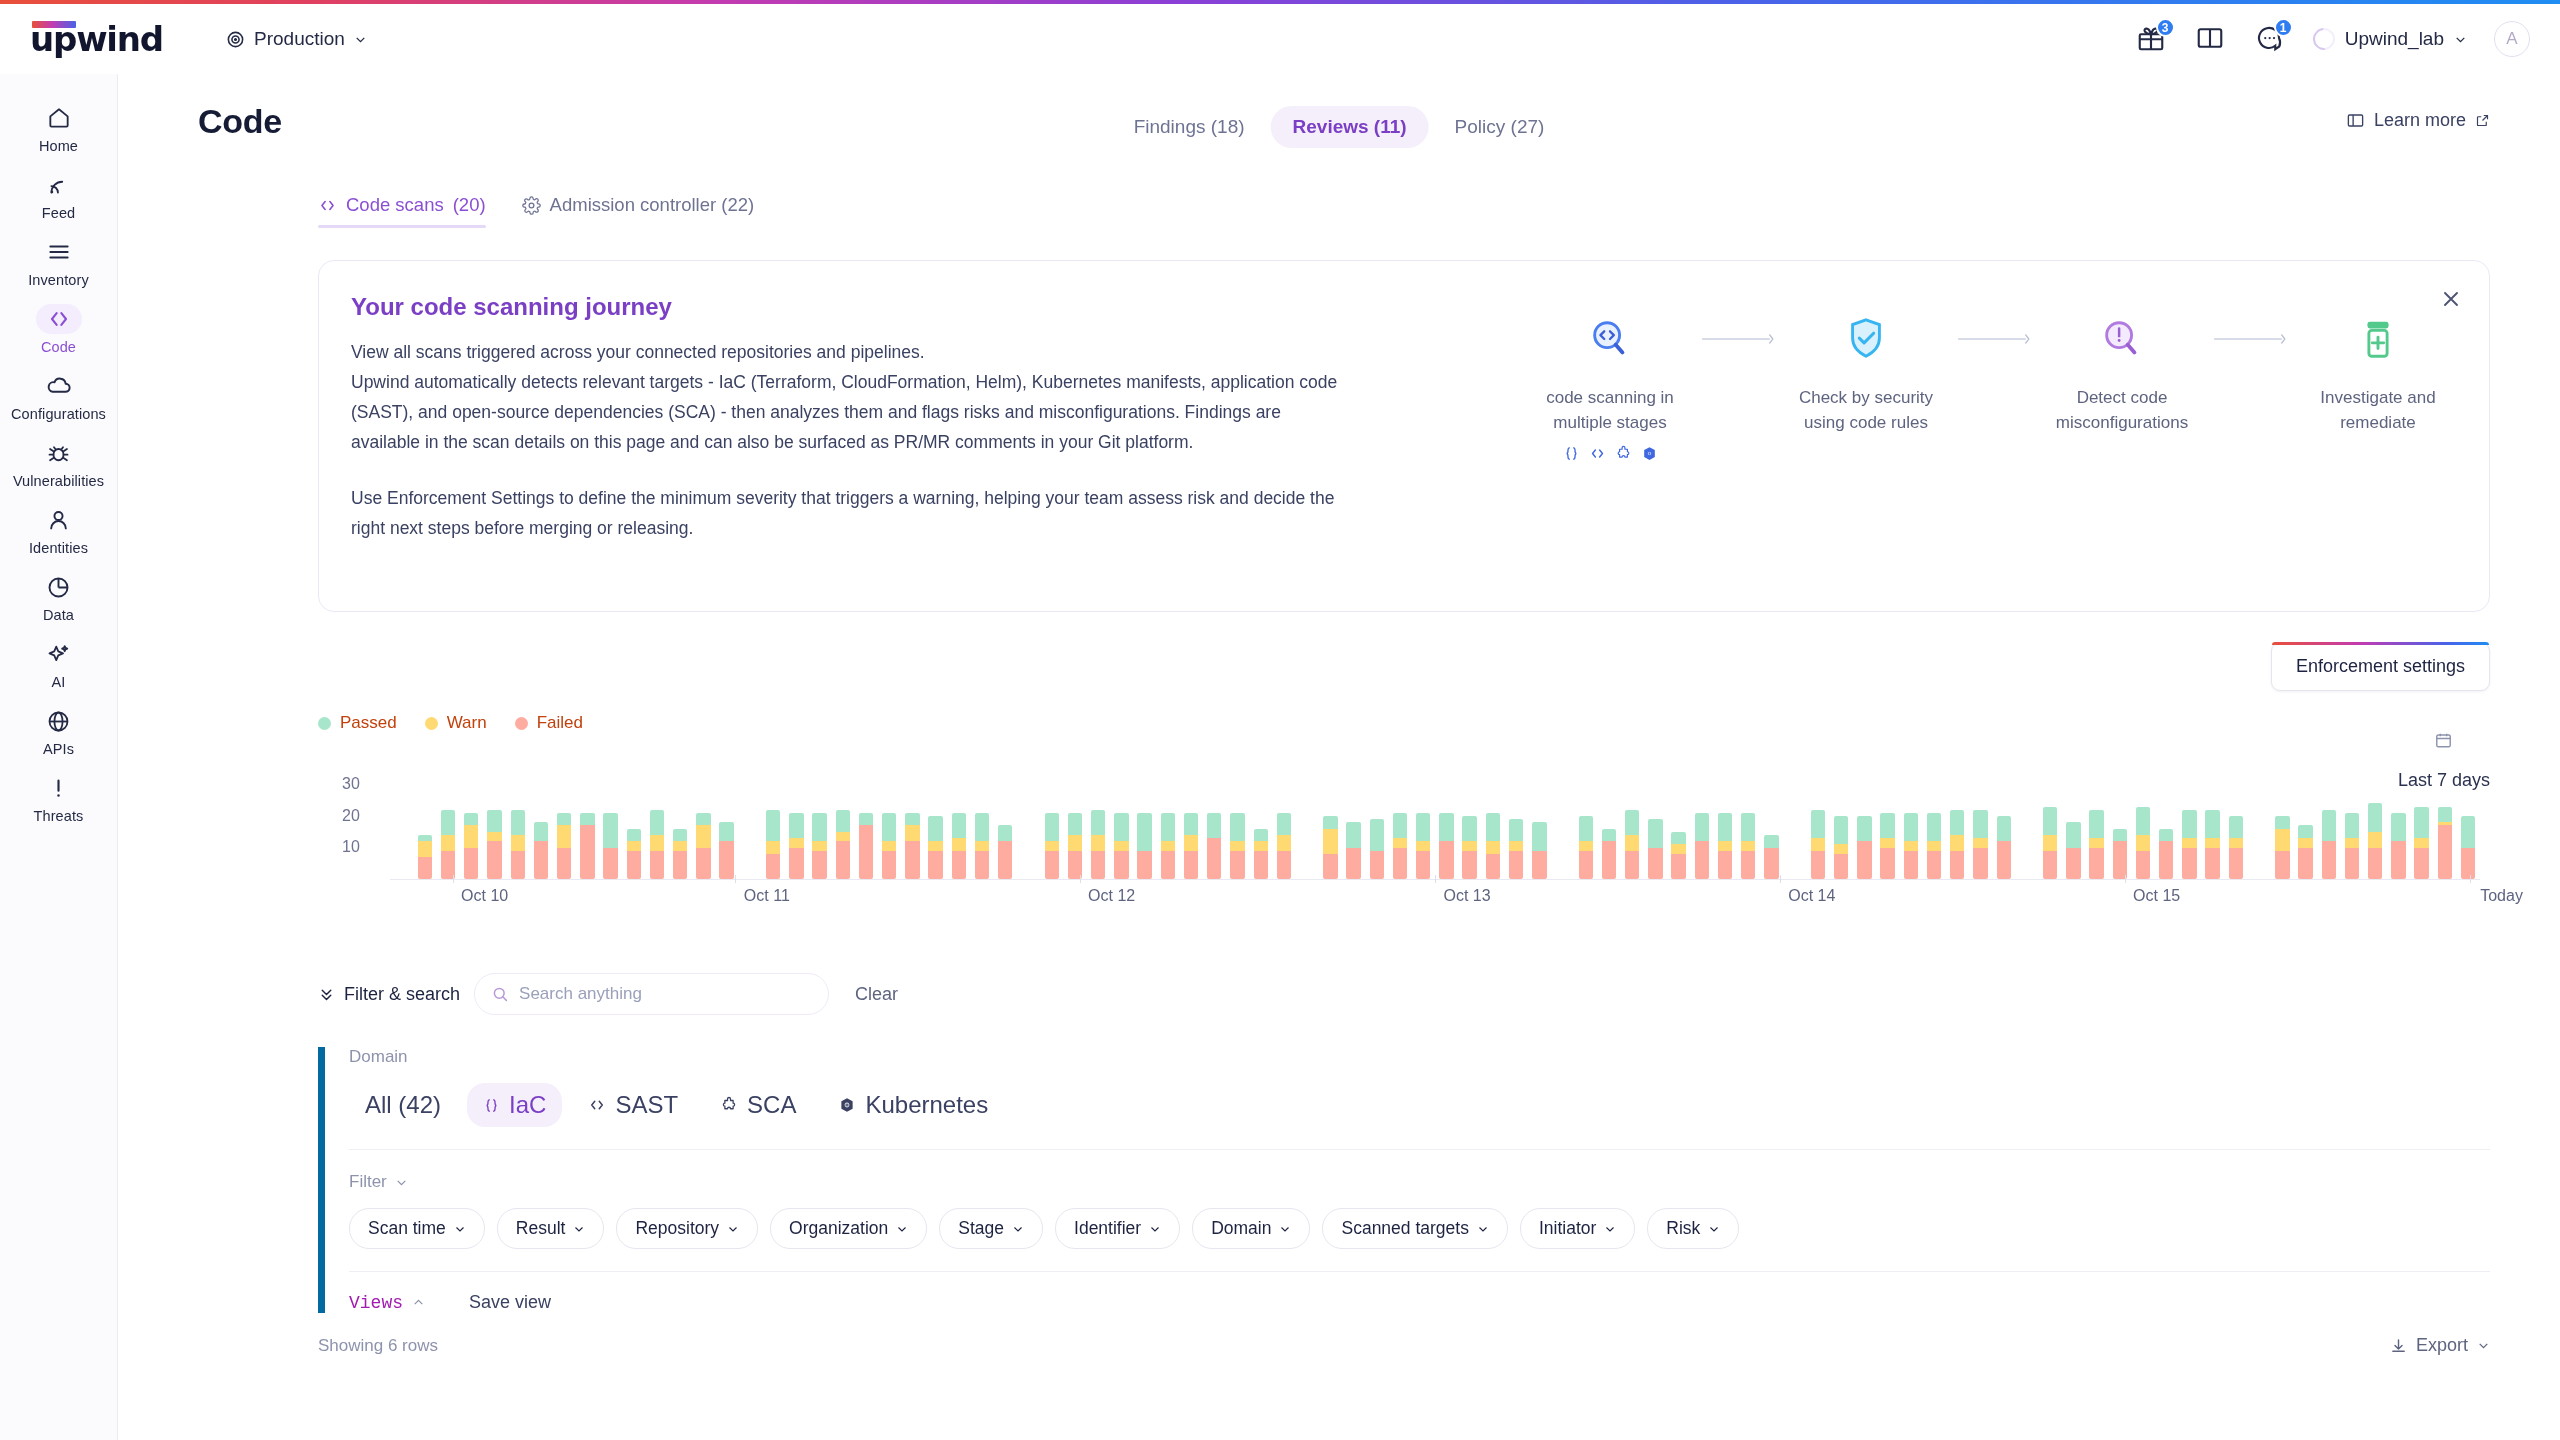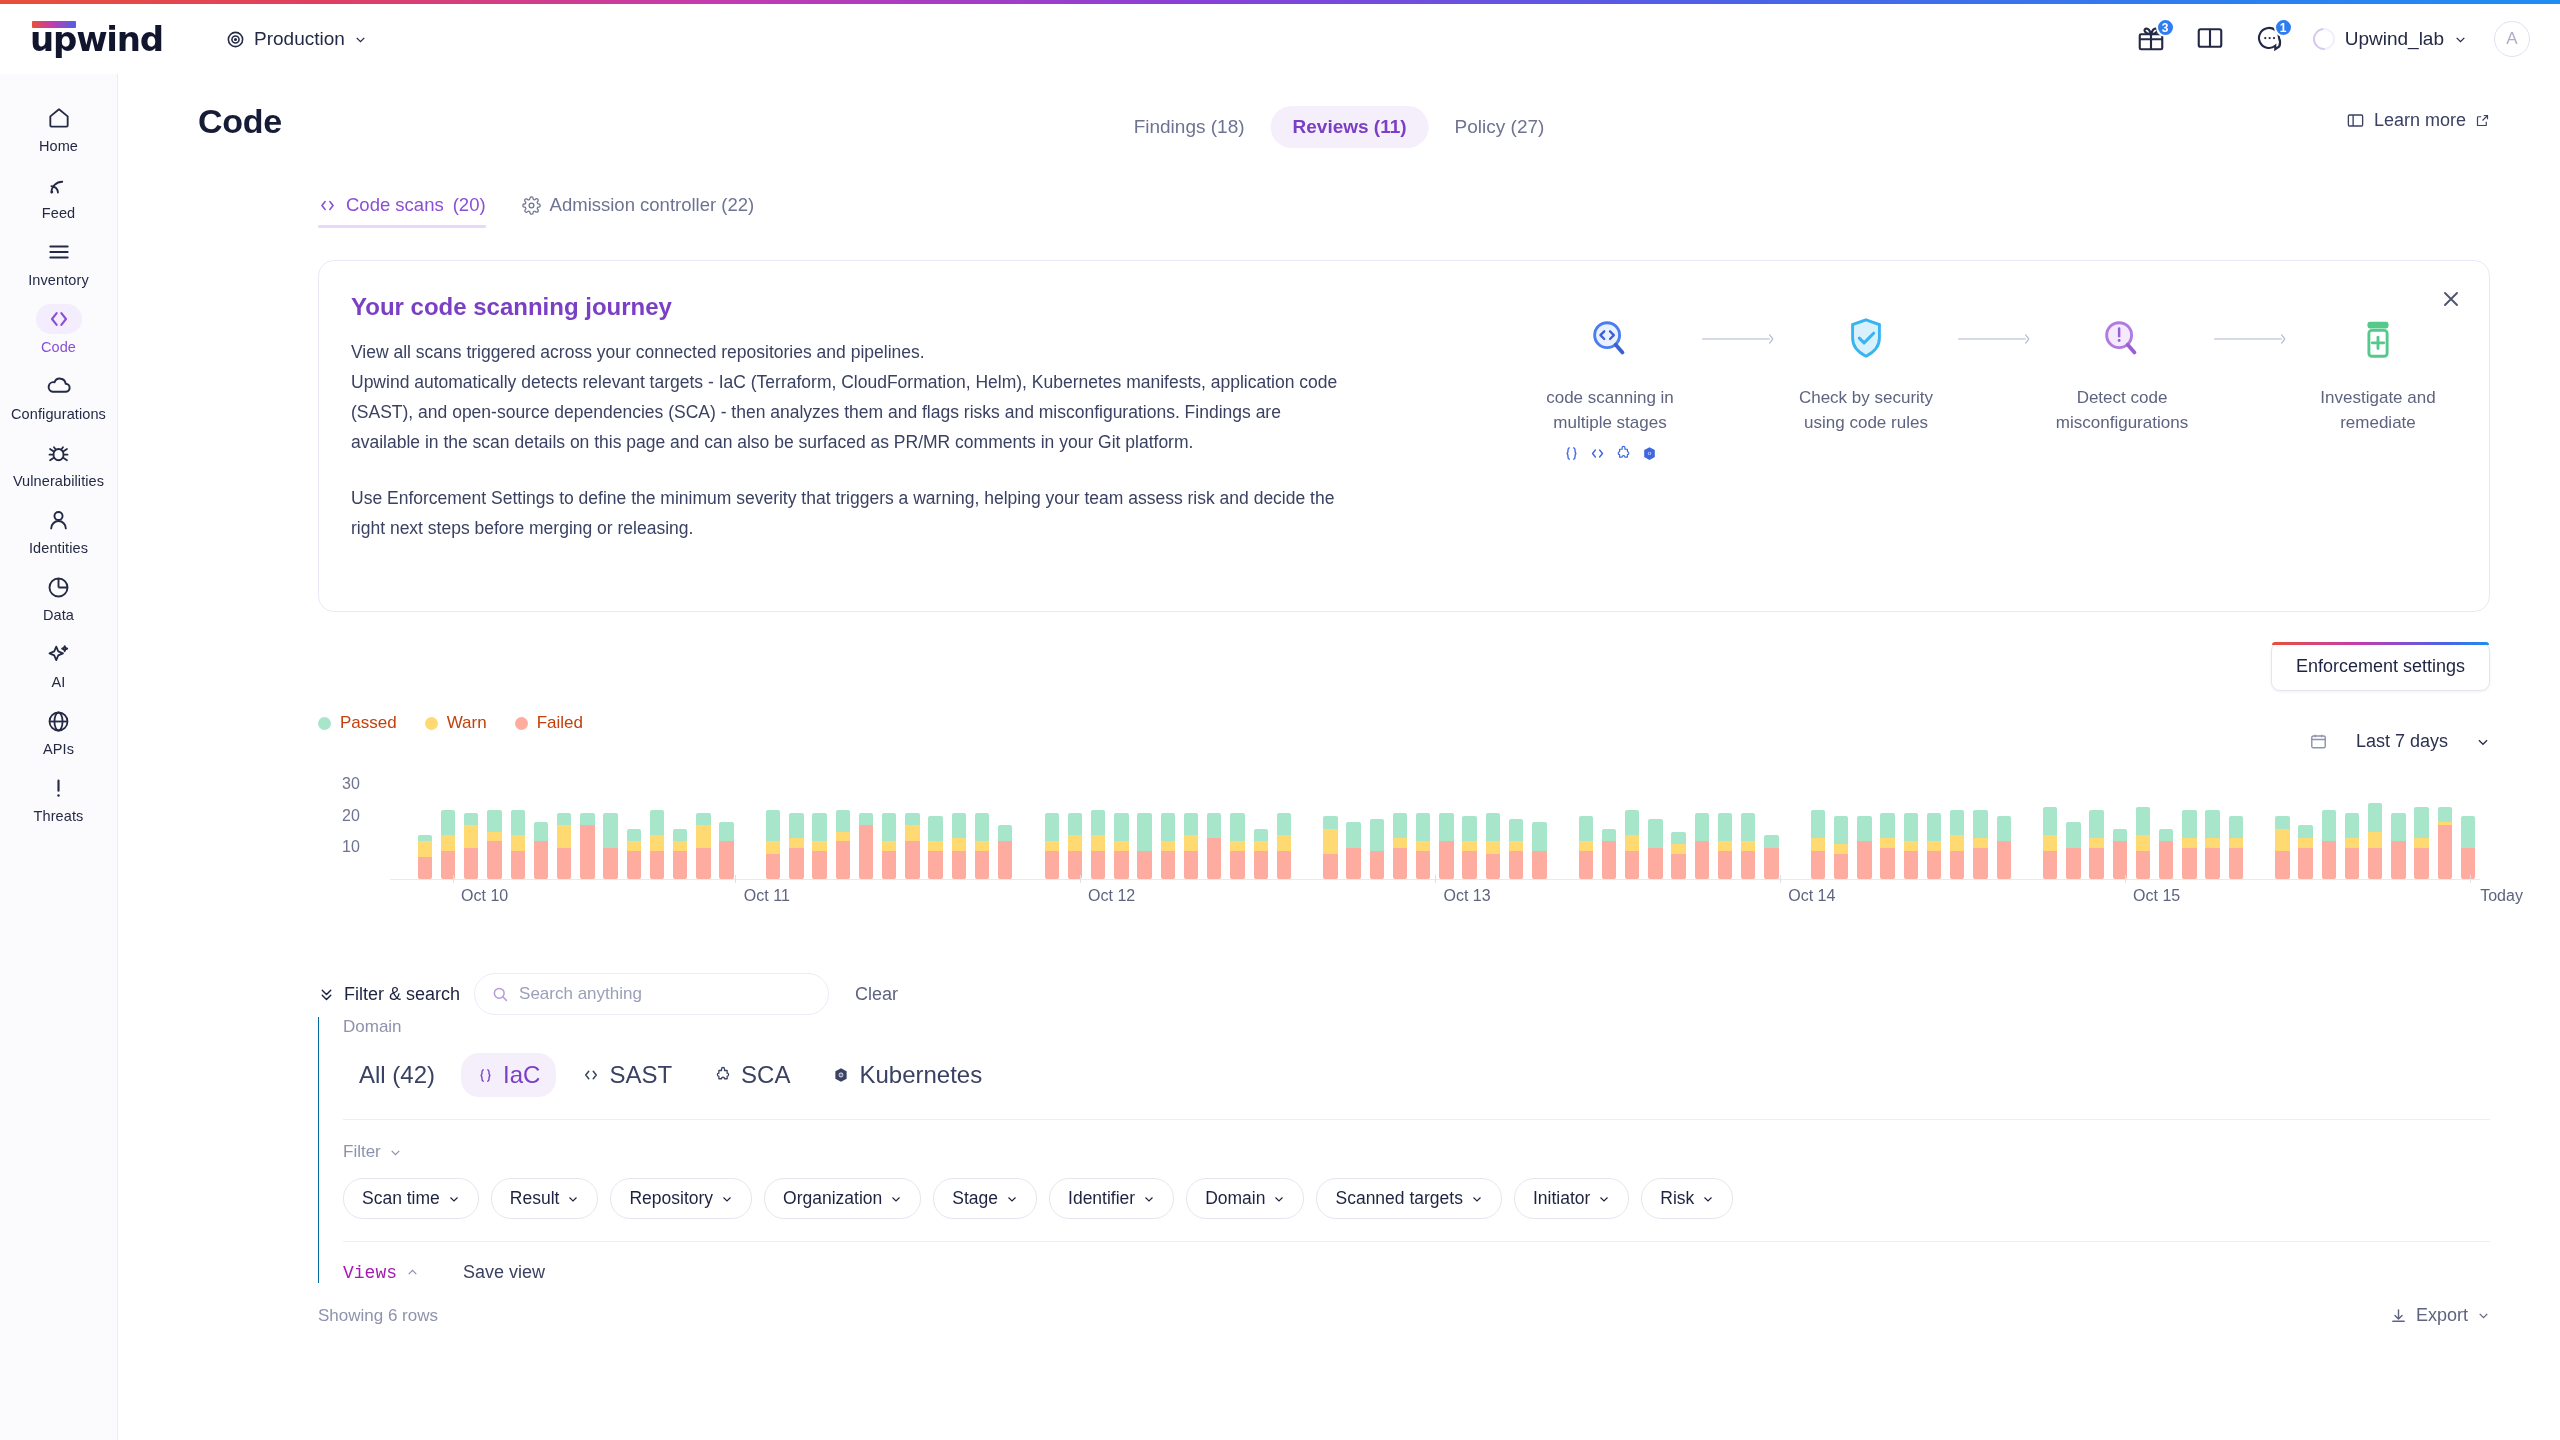--- a/index.html
+++ b/index.html
@@ -142,22 +142,22 @@
     border-radius: 9px 9px 0 0;
     background: linear-gradient(90deg,#e8503a,#c33bb0 40%,#4a62e8 80%,#1f8df2);
   }
 
   
   #chart-sec { margin: 22px 70px 0 200px; position: relative; height: 200px; }
   #legend { display: flex; gap: 28px; align-items: center; }
   .leg { display: flex; align-items: center; gap: 9px; font-size: 17px; color: #c2410c; }
   .dot { width: 13px; height: 13px; border-radius: 50%; }
   #range-pick {
-    position: absolute; right: 0; top: 18px; display: flex; align-items: center; gap: 28px;
-    font-size: 18px; color: #2b3150; cursor: pointer;
+    position: absolute; right: 0; top: 18px; display: flex; align-items: center; gap: 20px;
+    font-size: 18px; color: #2b3150; cursor: pointer; flex-direction: column;
   }
   #plot { position: absolute; left: 0; right: 0; top: 62px; height: 130px; }
   .ytick { position: absolute; left: 24px; font-size: 16px; color: #6e7392; transform: translateY(-50%); }
   #bars {
     position: absolute; left: 72px; right: 10px; bottom: 26px; height: 104px;
     display: flex; align-items: flex-end; gap: 0;
   }
   .bar-slot { flex: 1; display: flex; justify-content: center; align-items: flex-end; height: 100%; }
   .bar { width: 62%; max-width: 16px; display: flex; flex-direction: column; justify-content: flex-end; border-radius: 2px; overflow: hidden; }
   .seg-p { background: #a8e6cb; }
@@ -172,21 +172,21 @@
   #filter-row { display: flex; align-items: center; gap: 0; }
   #filter-toggle { display: flex; align-items: center; gap: 9px; font-size: 18px; color: #1d2340; cursor: pointer; }
   #search-box {
     margin-left: 14px; width: 355px; height: 42px; border: 1px solid #f0eaf8; border-radius: 21px;
     display: flex; align-items: center; gap: 10px; padding: 0 16px; background: #fff;
   }
   #search-input { border: 0; outline: 0; font-size: 17px; color: #1d2340; width: 100%; background: transparent; font-family: inherit; }
   #search-input::placeholder { color: #9aa0ba; }
   #clear-btn { margin-left: 26px; font-size: 18px; color: #5e6480; cursor: pointer; }
 
-  #filter-panel { margin-top: 2px; border-left: 1px solid #0369a1; padding: 0 0 0 24px; }
+  #filter-panel { margin-top: 32px; border-left: 7px solid #0369a1; padding: 0 0 0 24px; }
   .fp-label { font-size: 17px; color: #8e93ad; margin-bottom: 16px; }
   #domain-chips { display: flex; align-items: center; gap: 10px; padding-bottom: 22px; border-bottom: 1px solid #eeeef5; }
   .dchip {
     display: flex; align-items: center; gap: 9px; padding: 8px 16px; border-radius: 18px;
     font-size: 24px; color: #3a4162; cursor: pointer;
   }
   .dchip.active { background: #f5effc; color: #7a3fc4; }
   .fp-label2 { margin-top: 22px; display: flex; align-items: center; gap: 8px; font-size: 17px; color: #8e93ad; cursor: pointer; }
   #filter-chips { margin-top: 16px; display: flex; gap: 12px; flex-wrap: wrap; padding-bottom: 22px; border-bottom: 1px solid #eeeef5; }
   .fchip {

